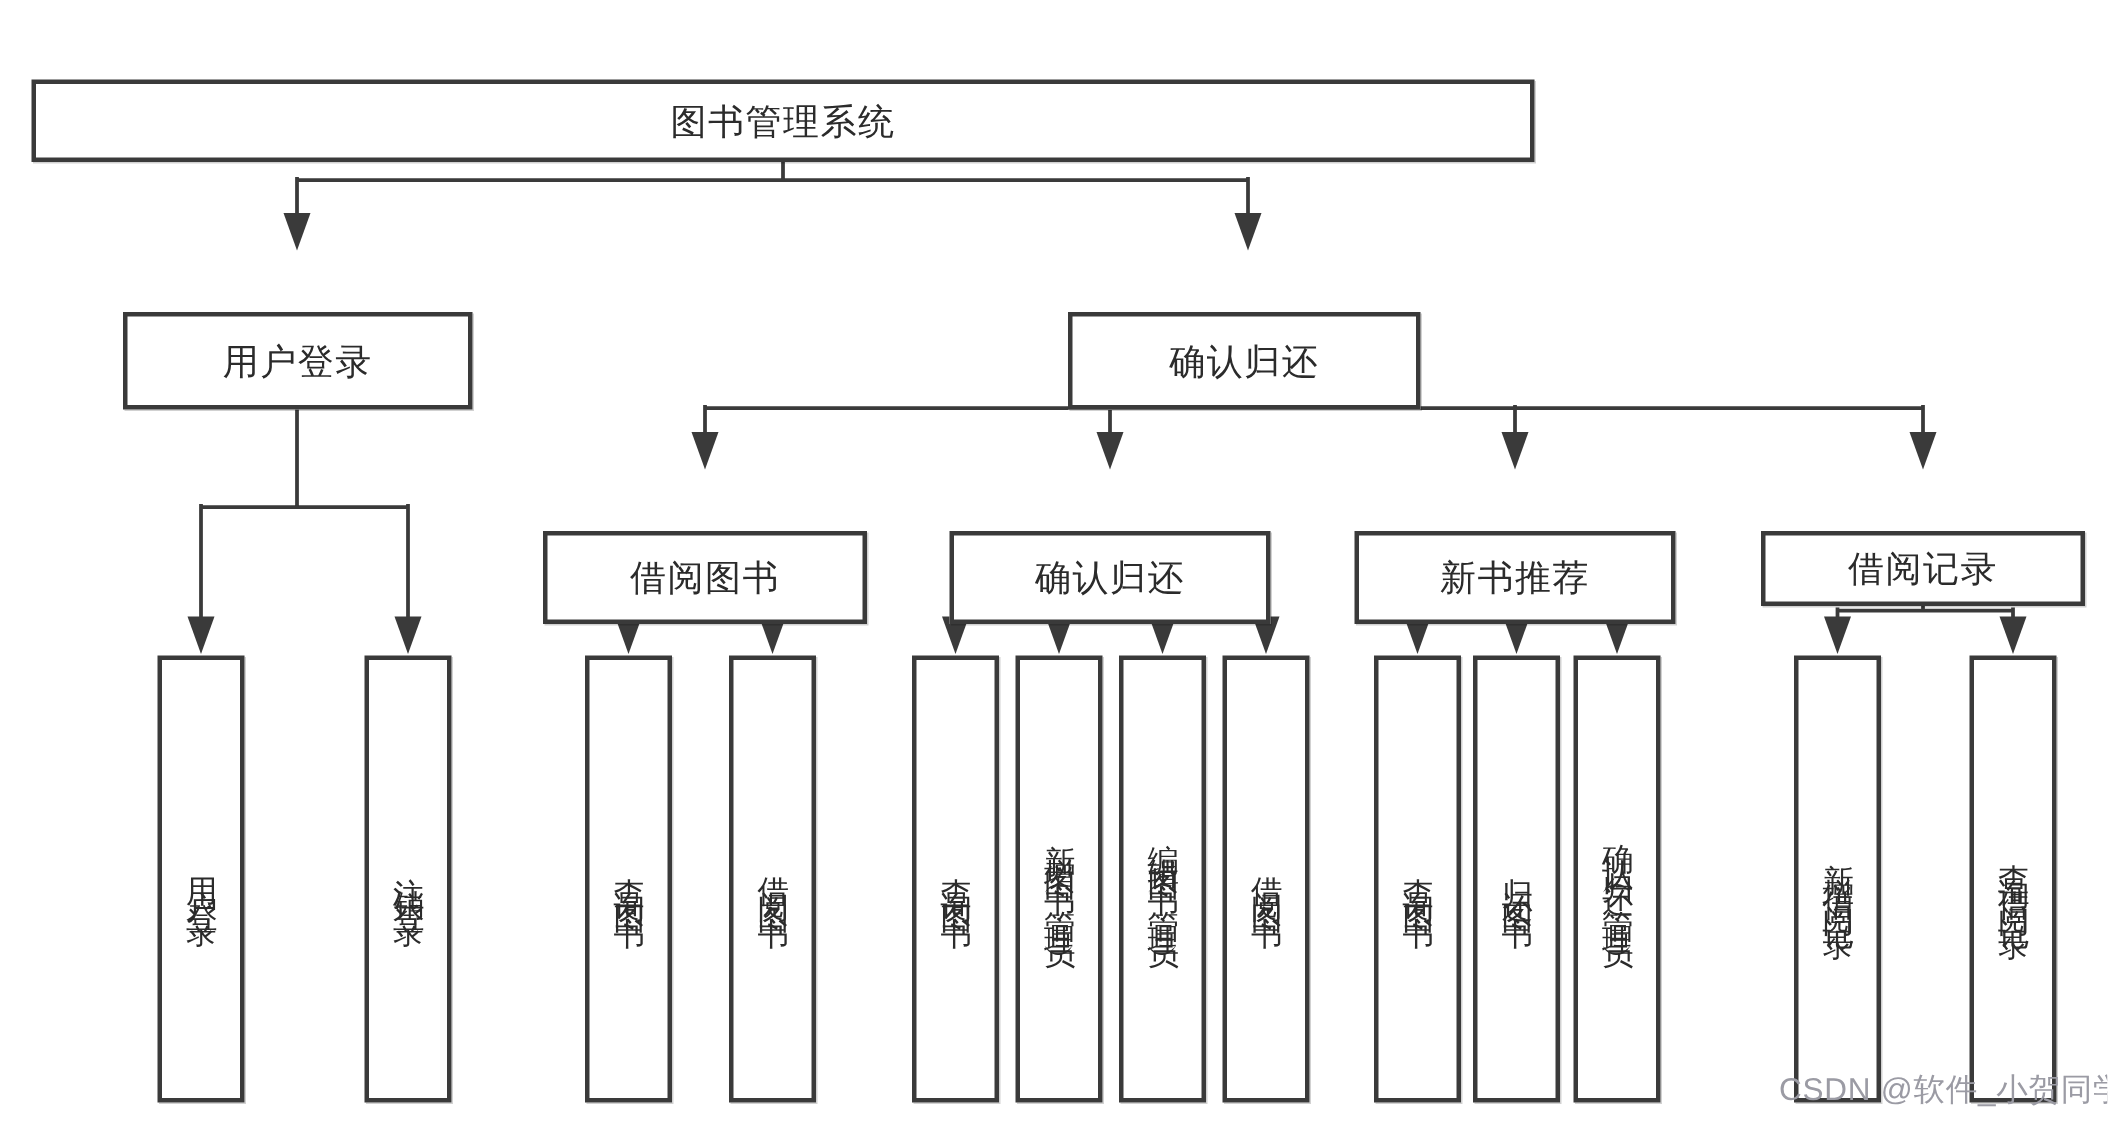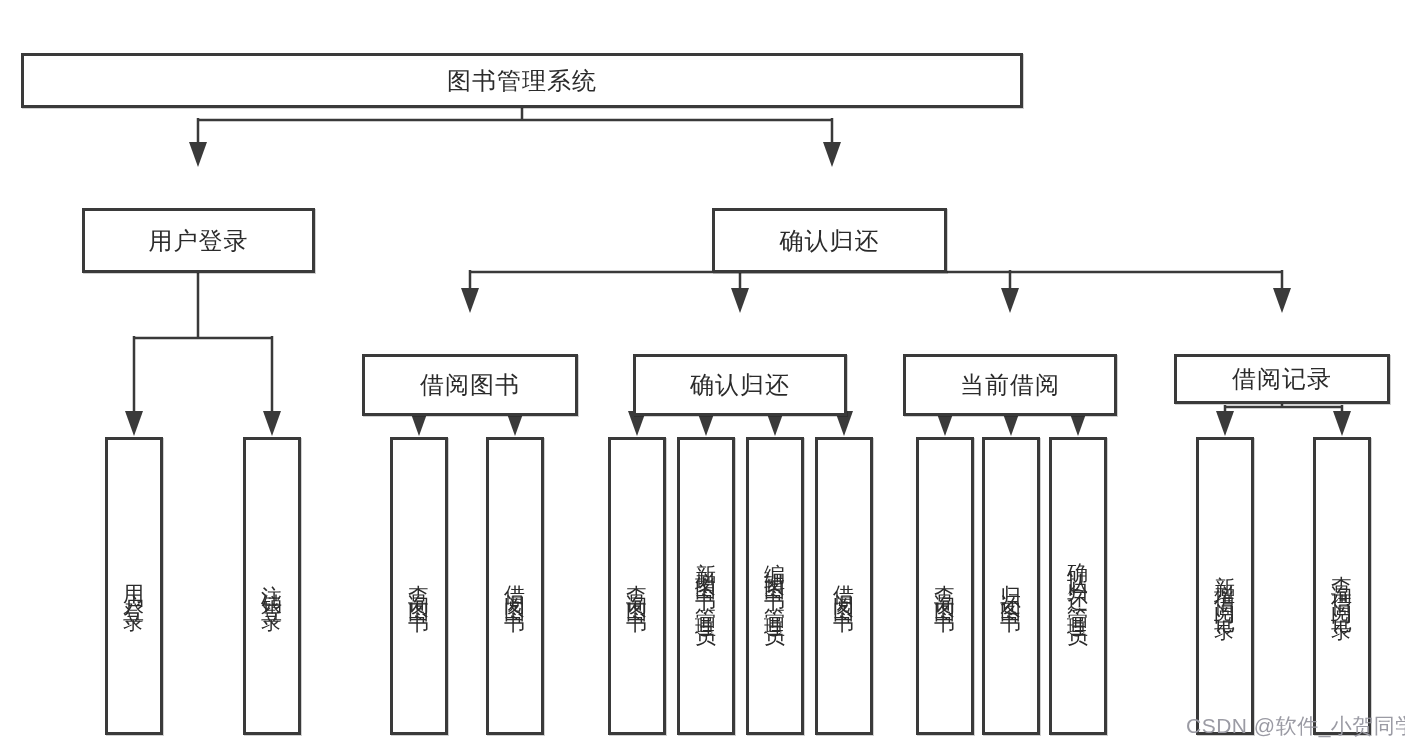--- a/index.html
+++ b/index.html
@@ -109,21 +109,21 @@
     </g>
   </svg>
 
   <div class="box h n-root">图书管理系统</div>
 
   <div class="box h n-l2-0">用户登录</div>
   <div class="box h n-l2-1">确认归还</div>
 
   <div class="box h n-l3-0">借阅图书</div>
   <div class="box h n-l3-1">确认归还</div>
-  <div class="box h n-l3-2">当前借阅</div>
+  <div class="box h n-l3-2">新书推荐</div>
   <div class="box h n-l3-3">借阅记录</div>
 
   <div class="box v n-lf-0">用户登录</div>
   <div class="box v n-lf-1">注销登录</div>
   <div class="box v n-lf-2">查询图书</div>
   <div class="box v n-lf-3">借阅图书</div>
   <div class="box v n-lf-4">查询图书</div>
   <div class="box v n-lf-5">新增图书（管理员）</div>
   <div class="box v n-lf-6">编辑图书（管理员）</div>
   <div class="box v n-lf-7">借阅图书</div>

